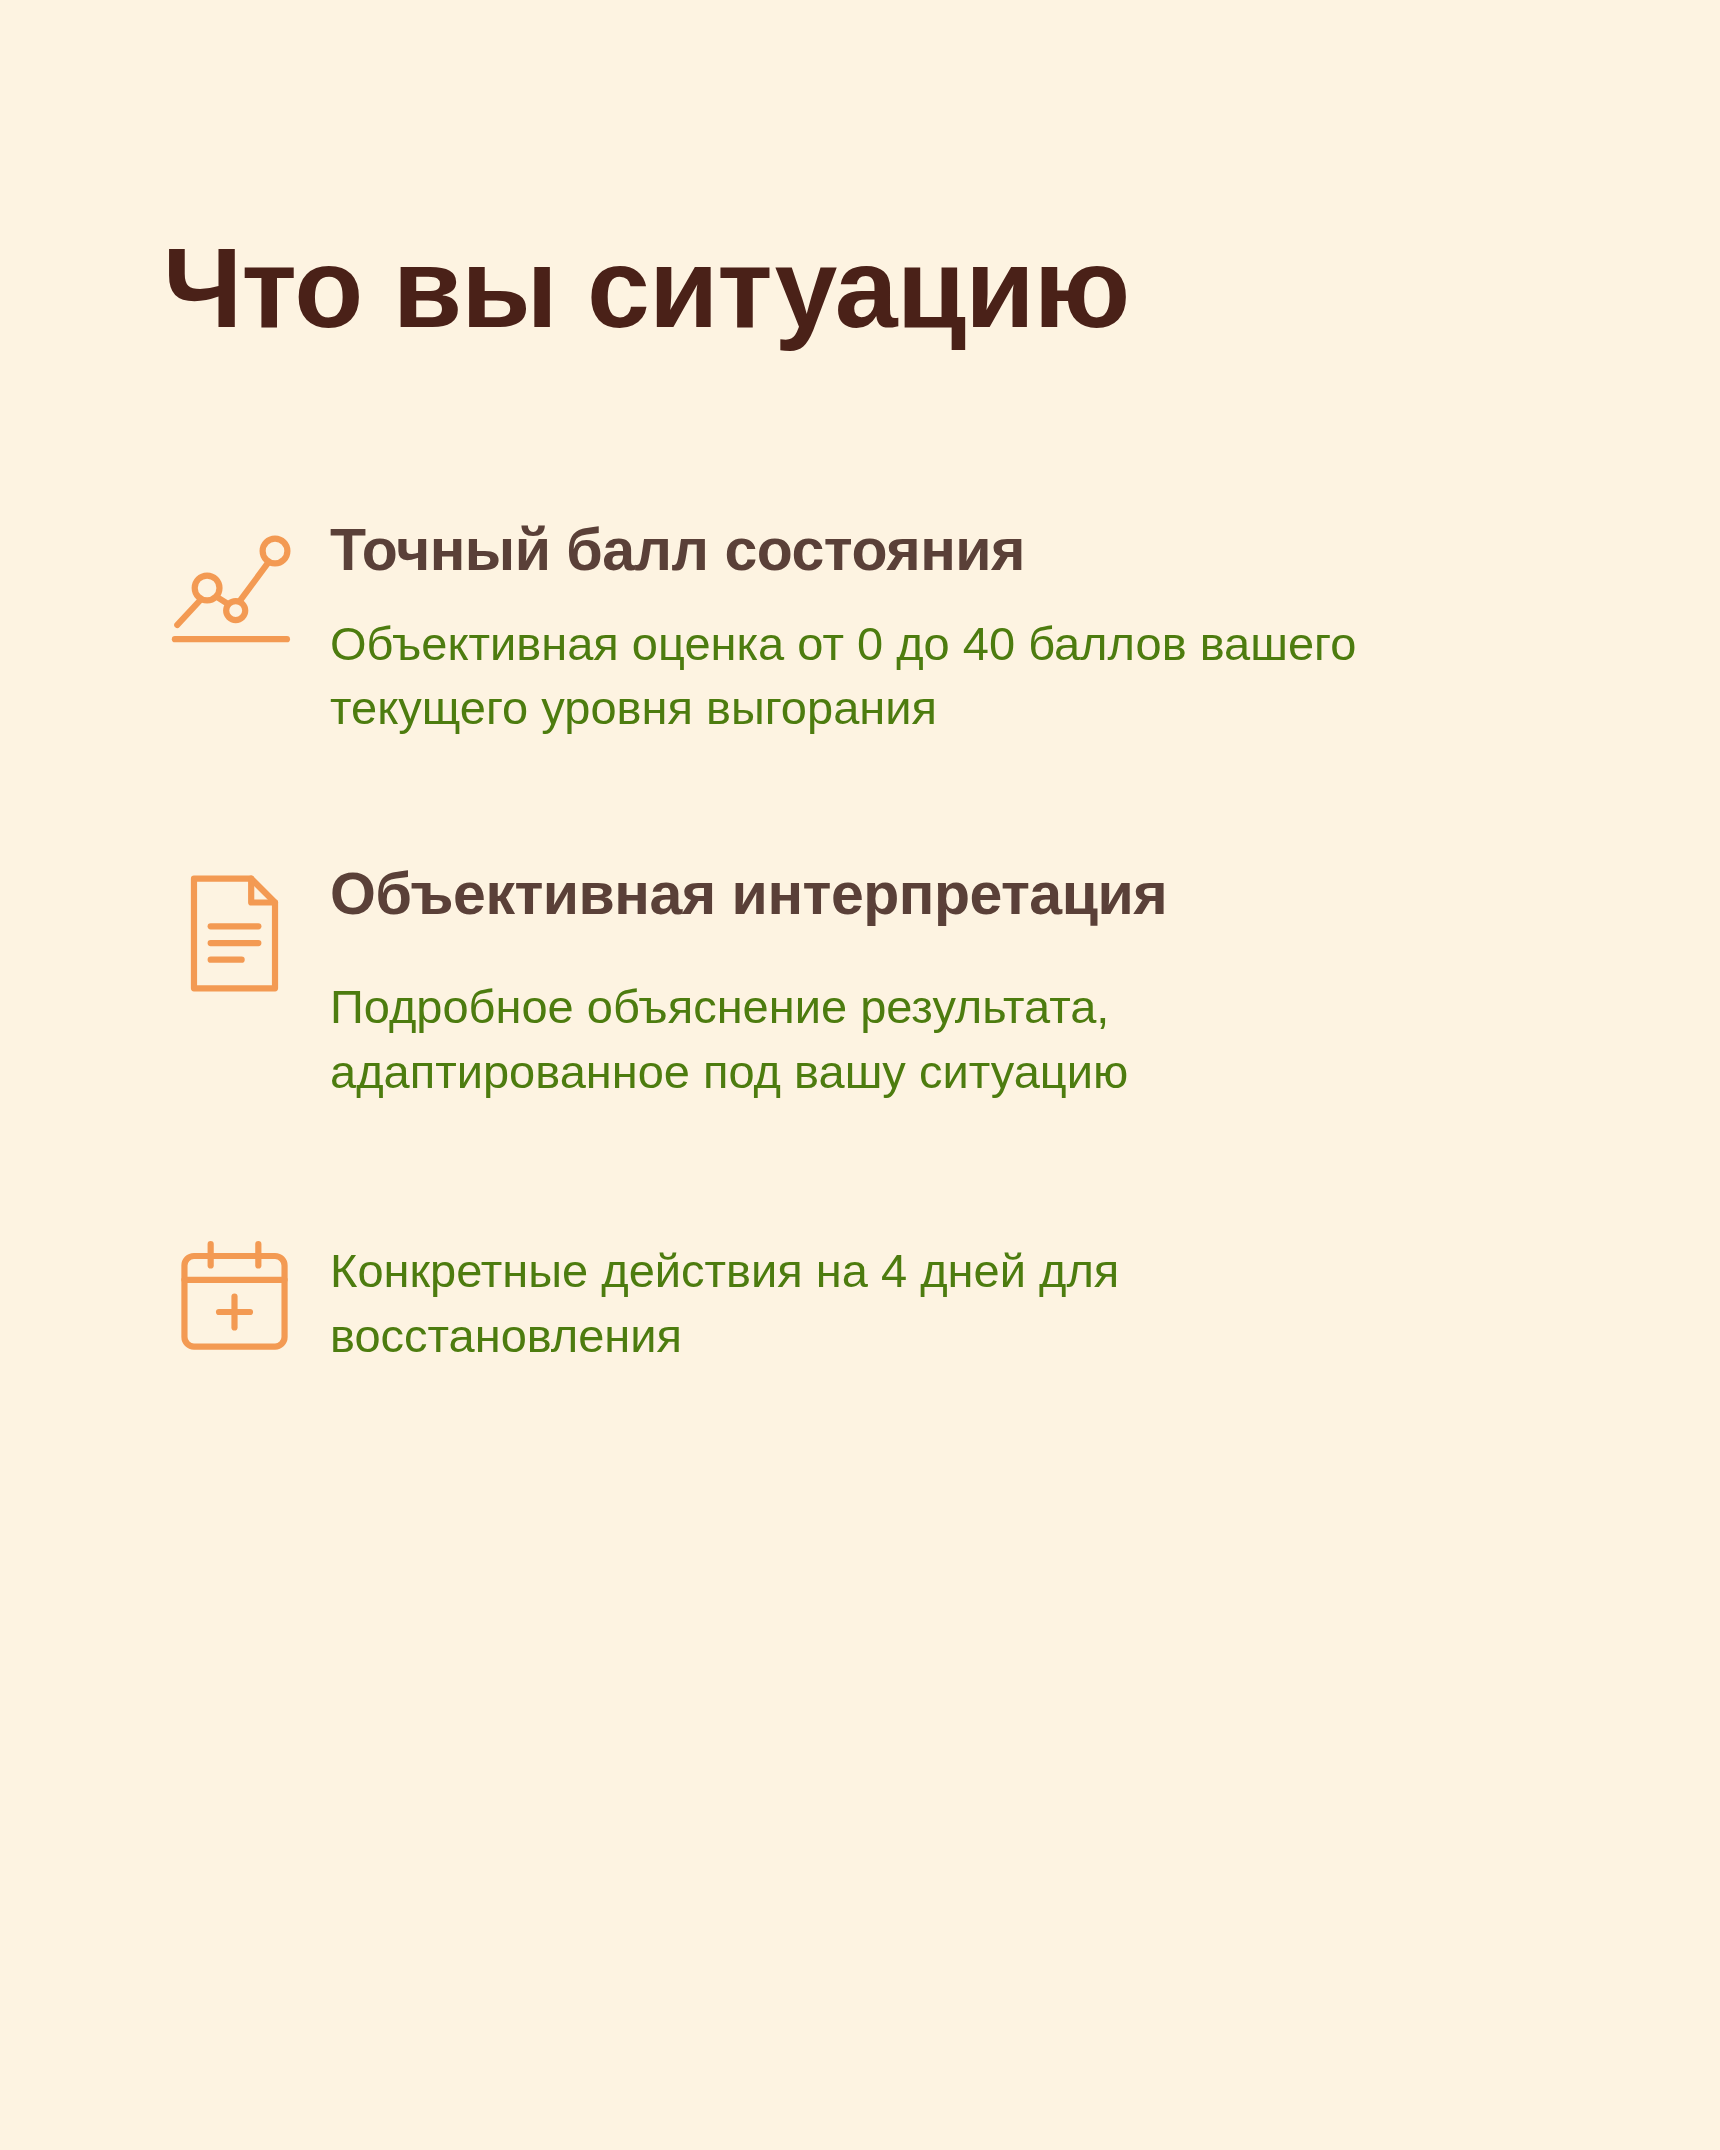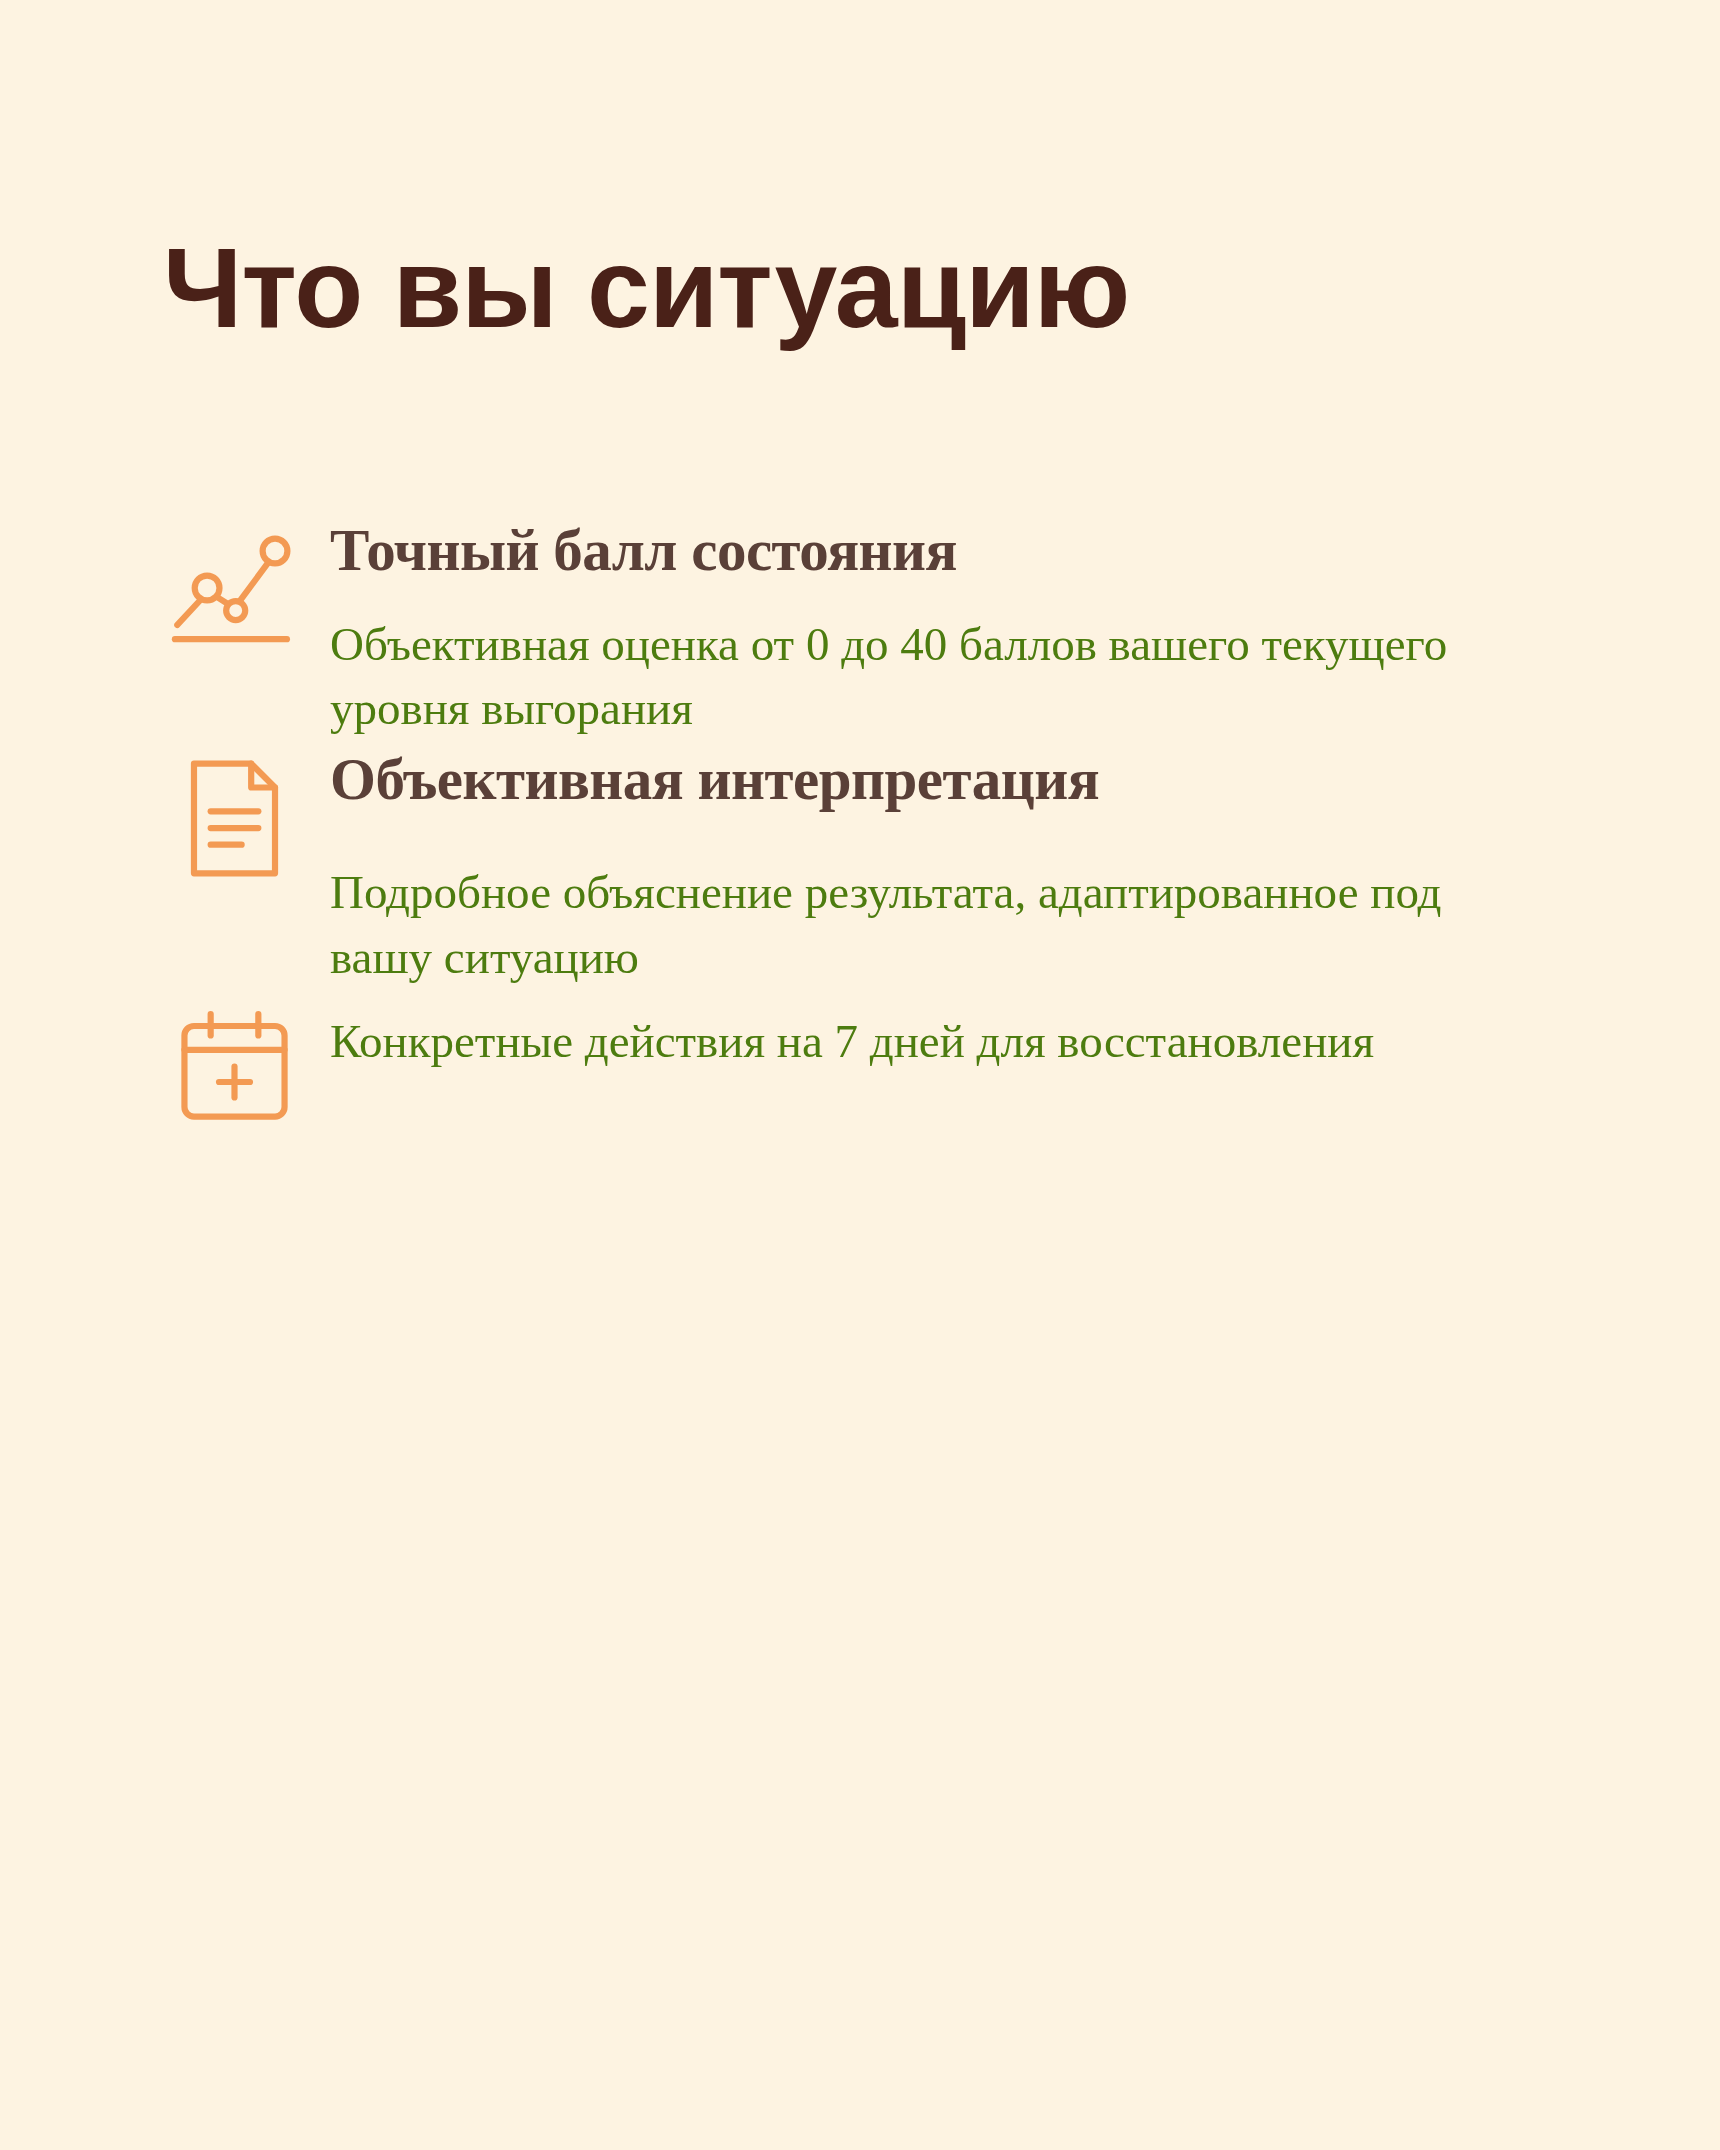--- a/index.html
+++ b/index.html
@@ -30,21 +30,21 @@
     line-height: 1.05;
     font-weight: 700;
     letter-spacing: -1px;
     color: #4A2118;
   }
 
   .features {
     margin-top: 167px;
     display: flex;
     flex-direction: column;
-    font-family: Liberation Serif, serif;
+    gap: 115px;
   }
 
   .feature {
     display: flex;
     align-items: flex-start;
     gap: 0;
   }
 
   .feature-icon {
     flex: 0 0 167px;
@@ -138,19 +138,19 @@
         <svg class="icon-svg" width="143" height="143" viewBox="0 0 60 60" fill="none" stroke="#F39A53" stroke-width="2.6" stroke-linecap="round" stroke-linejoin="round">
           <rect x="9" y="13" width="42" height="38" rx="4"></rect>
           <path d="M9 23 H51"></path>
           <path d="M20 8 V17"></path>
           <path d="M40 8 V17"></path>
           <path d="M30 30 V43"></path>
           <path d="M23.5 36.5 H36.5"></path>
         </svg>
       </div>
       <div class="feature-body">
-        <p class="feature-desc">Конкретные действия на 7 дней для восстановления</p>
+        <p class="feature-desc">Конкретные действия на 4 дней для восстановления</p>
       </div>
     </div>
 
   </div>
 </div>
 
 
 </body></html>

